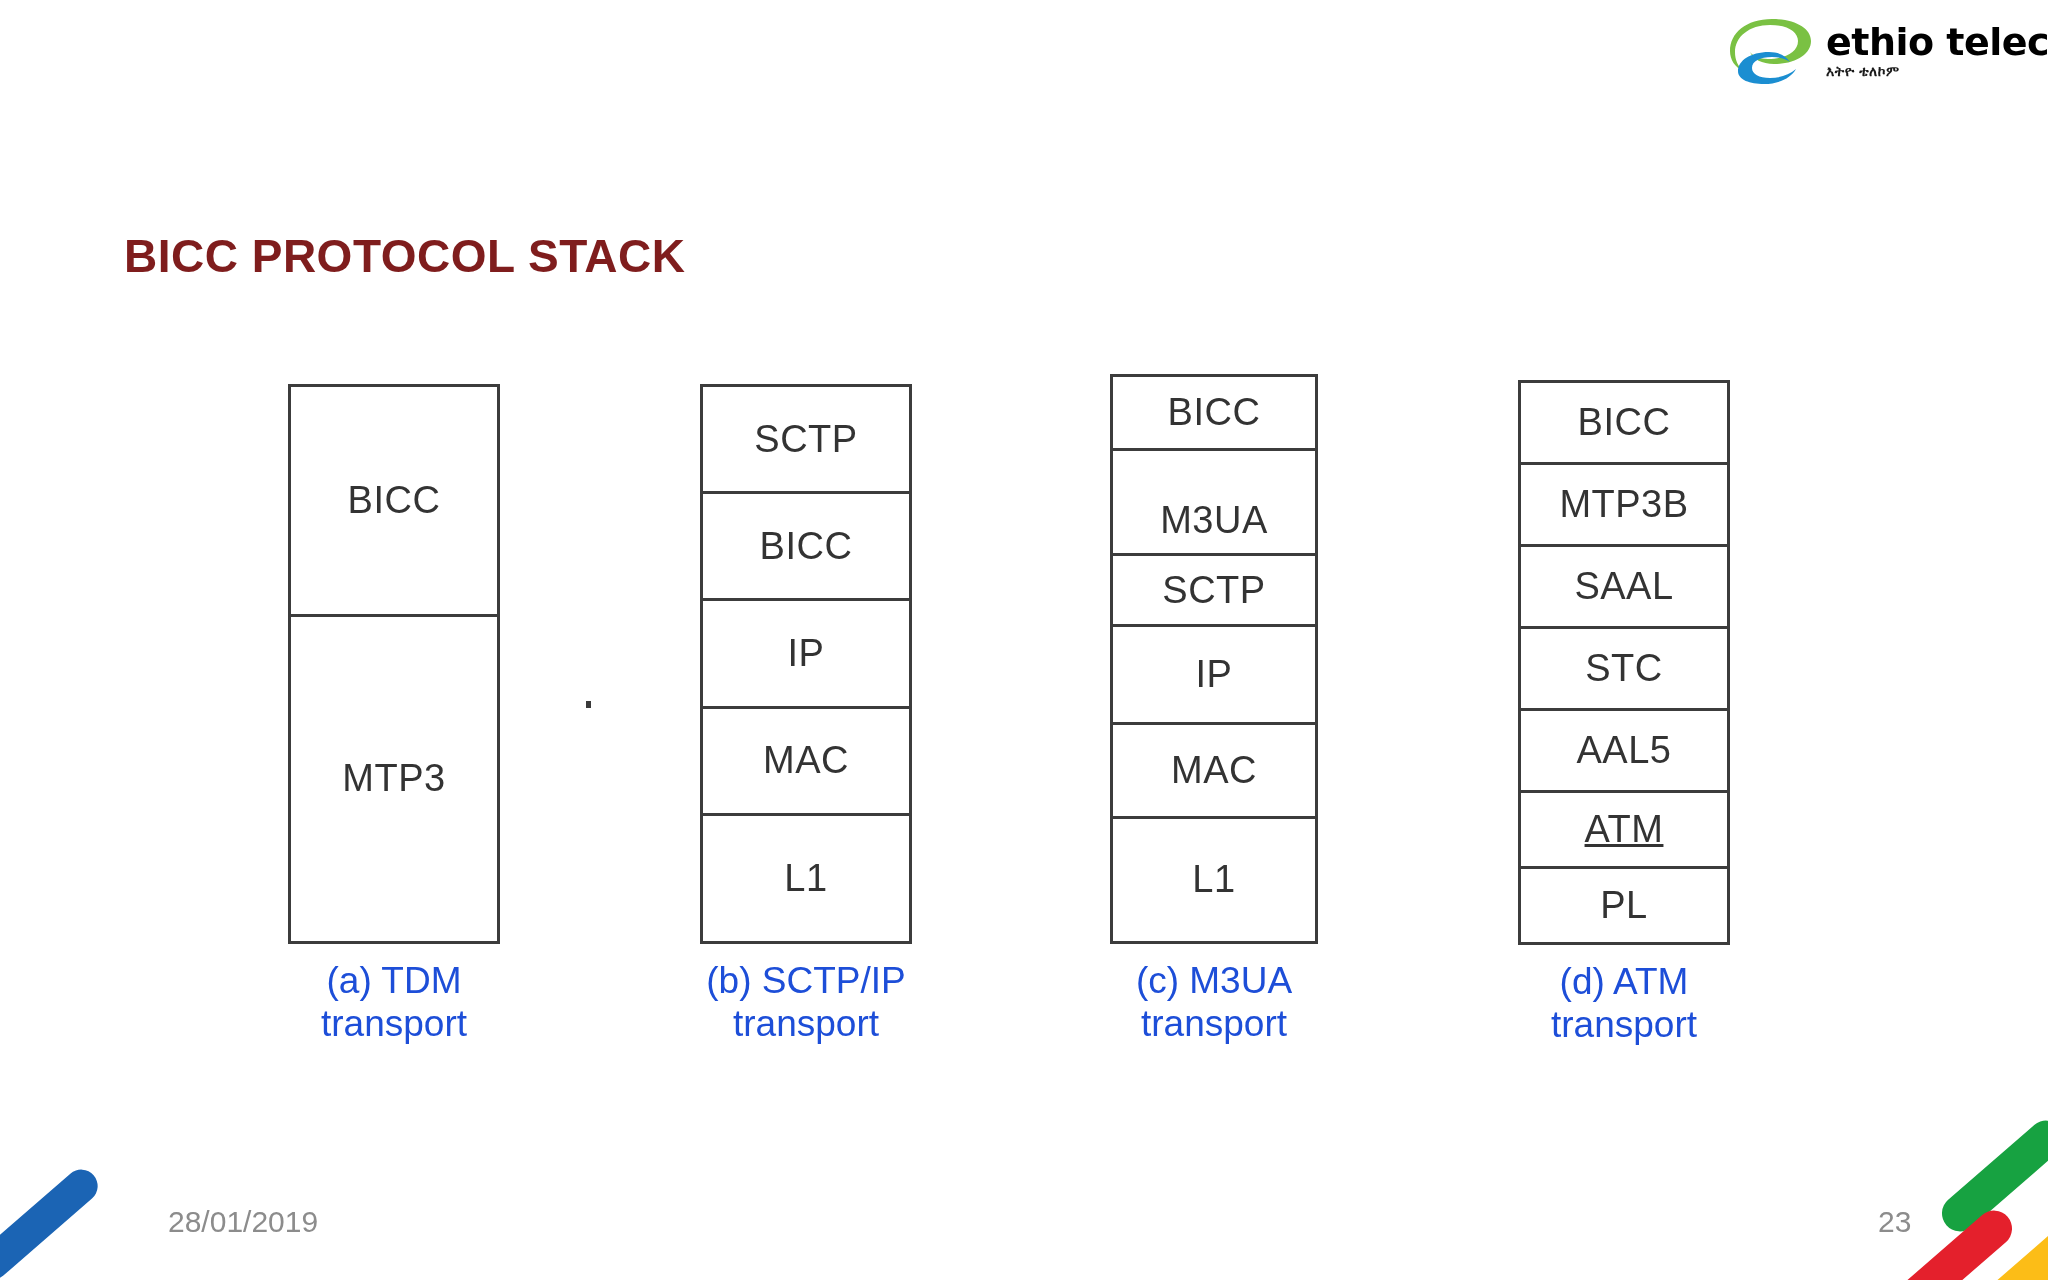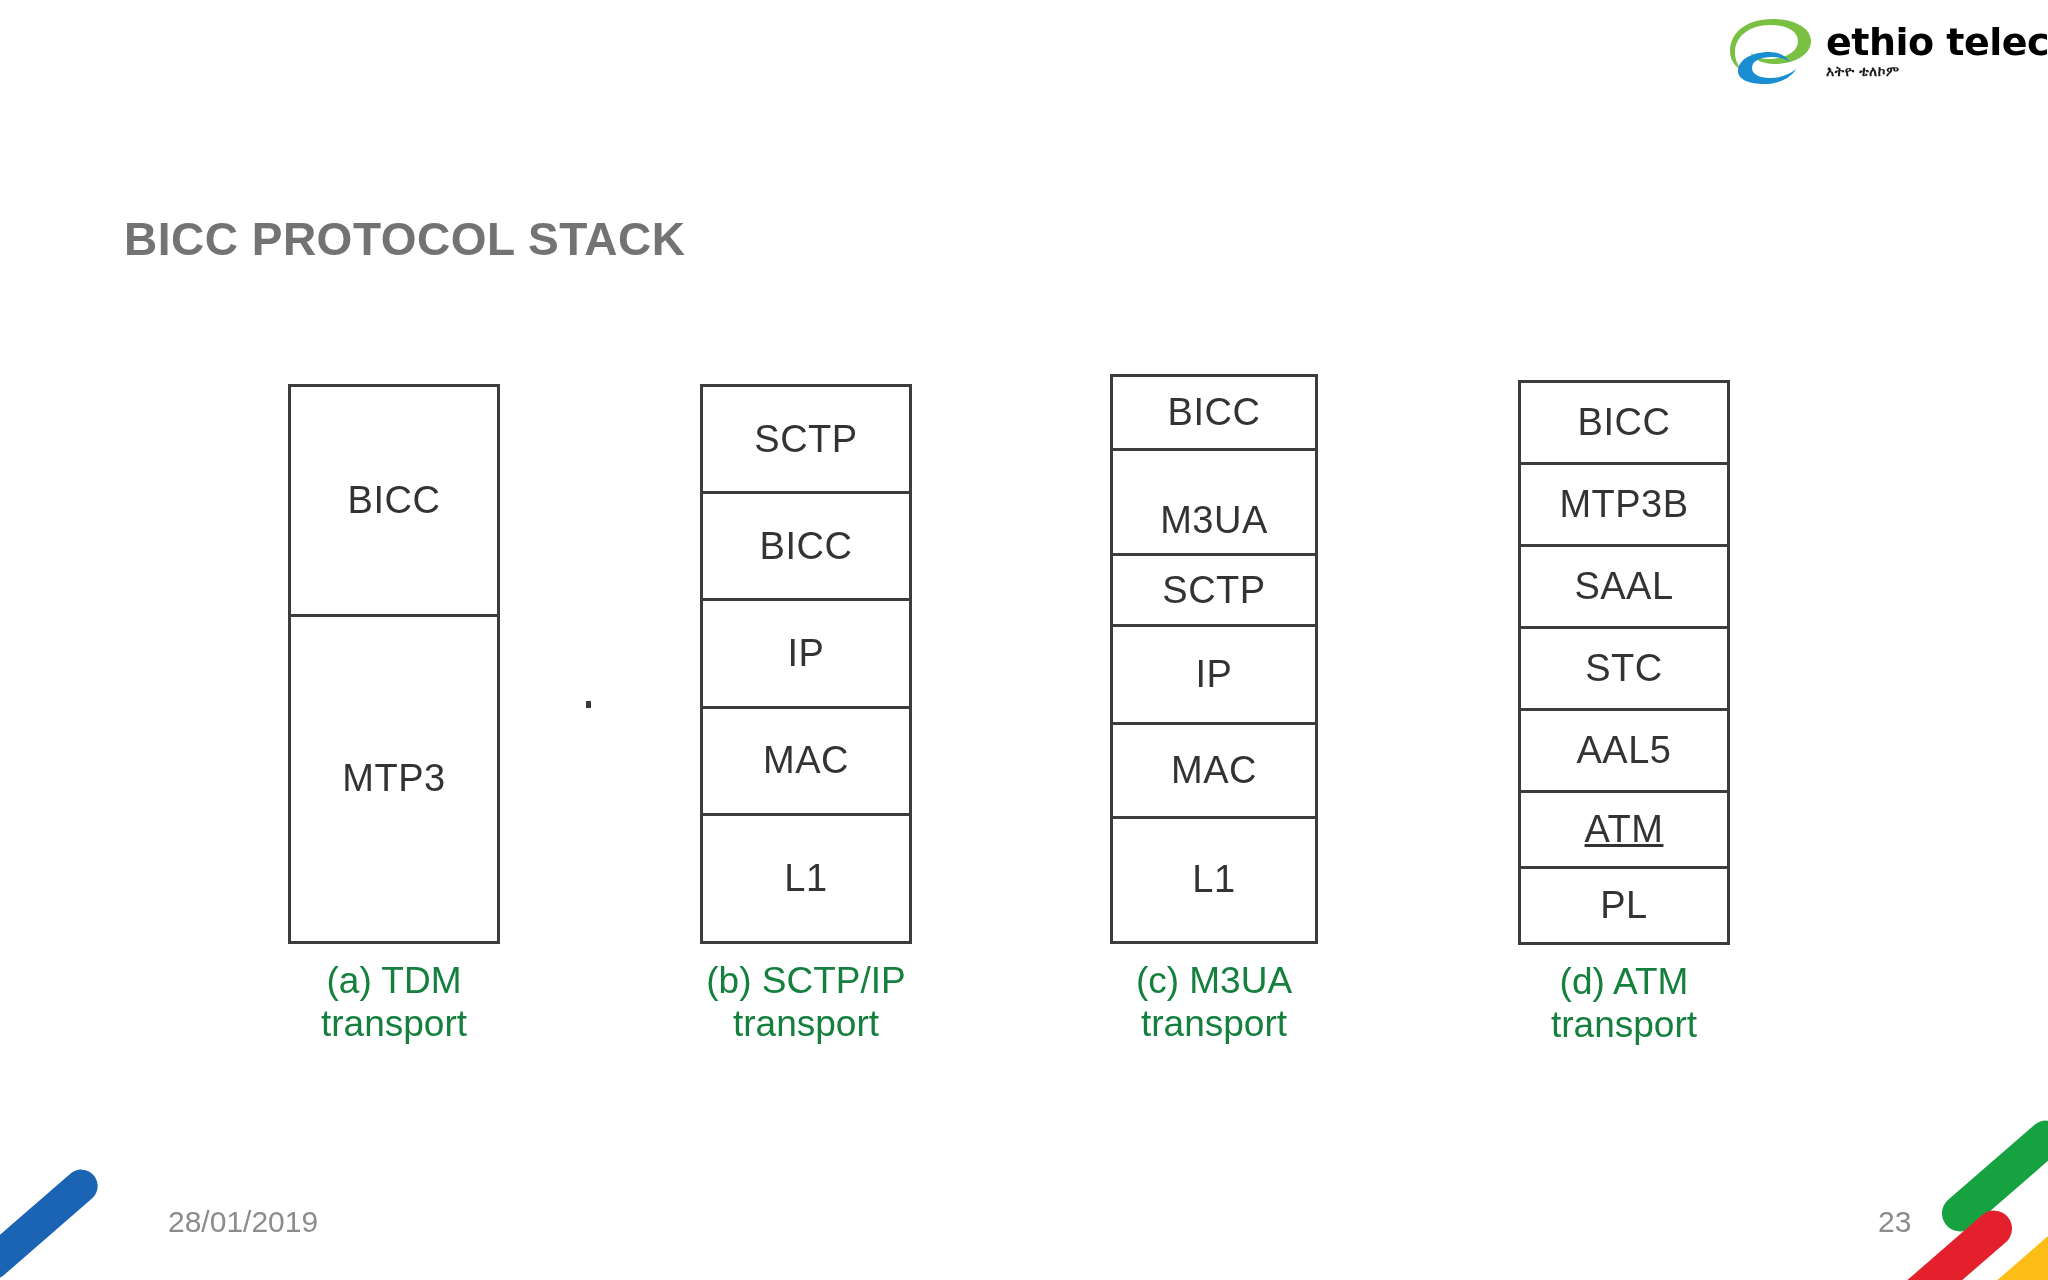--- a/index.html
+++ b/index.html
@@ -56,24 +56,24 @@
     color: #1a1a1a;
     letter-spacing: 0.5px;
     margin-top: 3px;
     white-space: nowrap;
   }
 
   
   .slide-title {
     position: absolute;
     left: 124px;
-    top: 181px;
+    top: 198px;
     font-size: 46px;
     font-weight: bold;
-    color: #737373;
+    color: #7f1d1d;
     letter-spacing: 0.5px;
     white-space: nowrap;
   }
 
   
   .diagram {
     position: absolute;
     left: 0;
     top: 340px;
     width: 2048px;
@@ -122,21 +122,21 @@
     font-family: "Liberation Sans", sans-serif;
     letter-spacing: 0.5px;
     white-space: nowrap;
   }
   .layer:last-child {
     border-bottom: none;
   }
   .caption {
     margin-top: 16px;
     text-align: center;
-    color: #15803d;
+    color: #1d4ed8;
     font-size: 37px;
     line-height: 1.16;
     font-family: "Liberation Sans", sans-serif;
   }
   .caption .cap-line {
     display: block;
     white-space: nowrap;
   }
 
   

